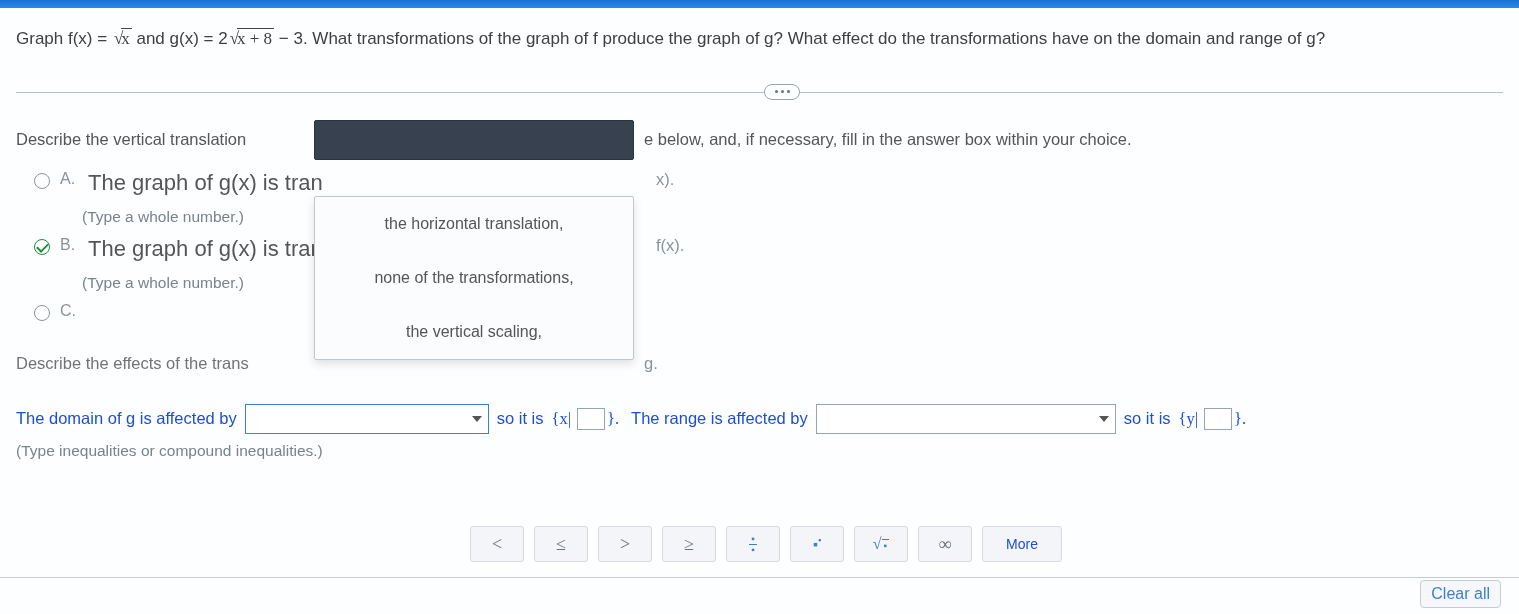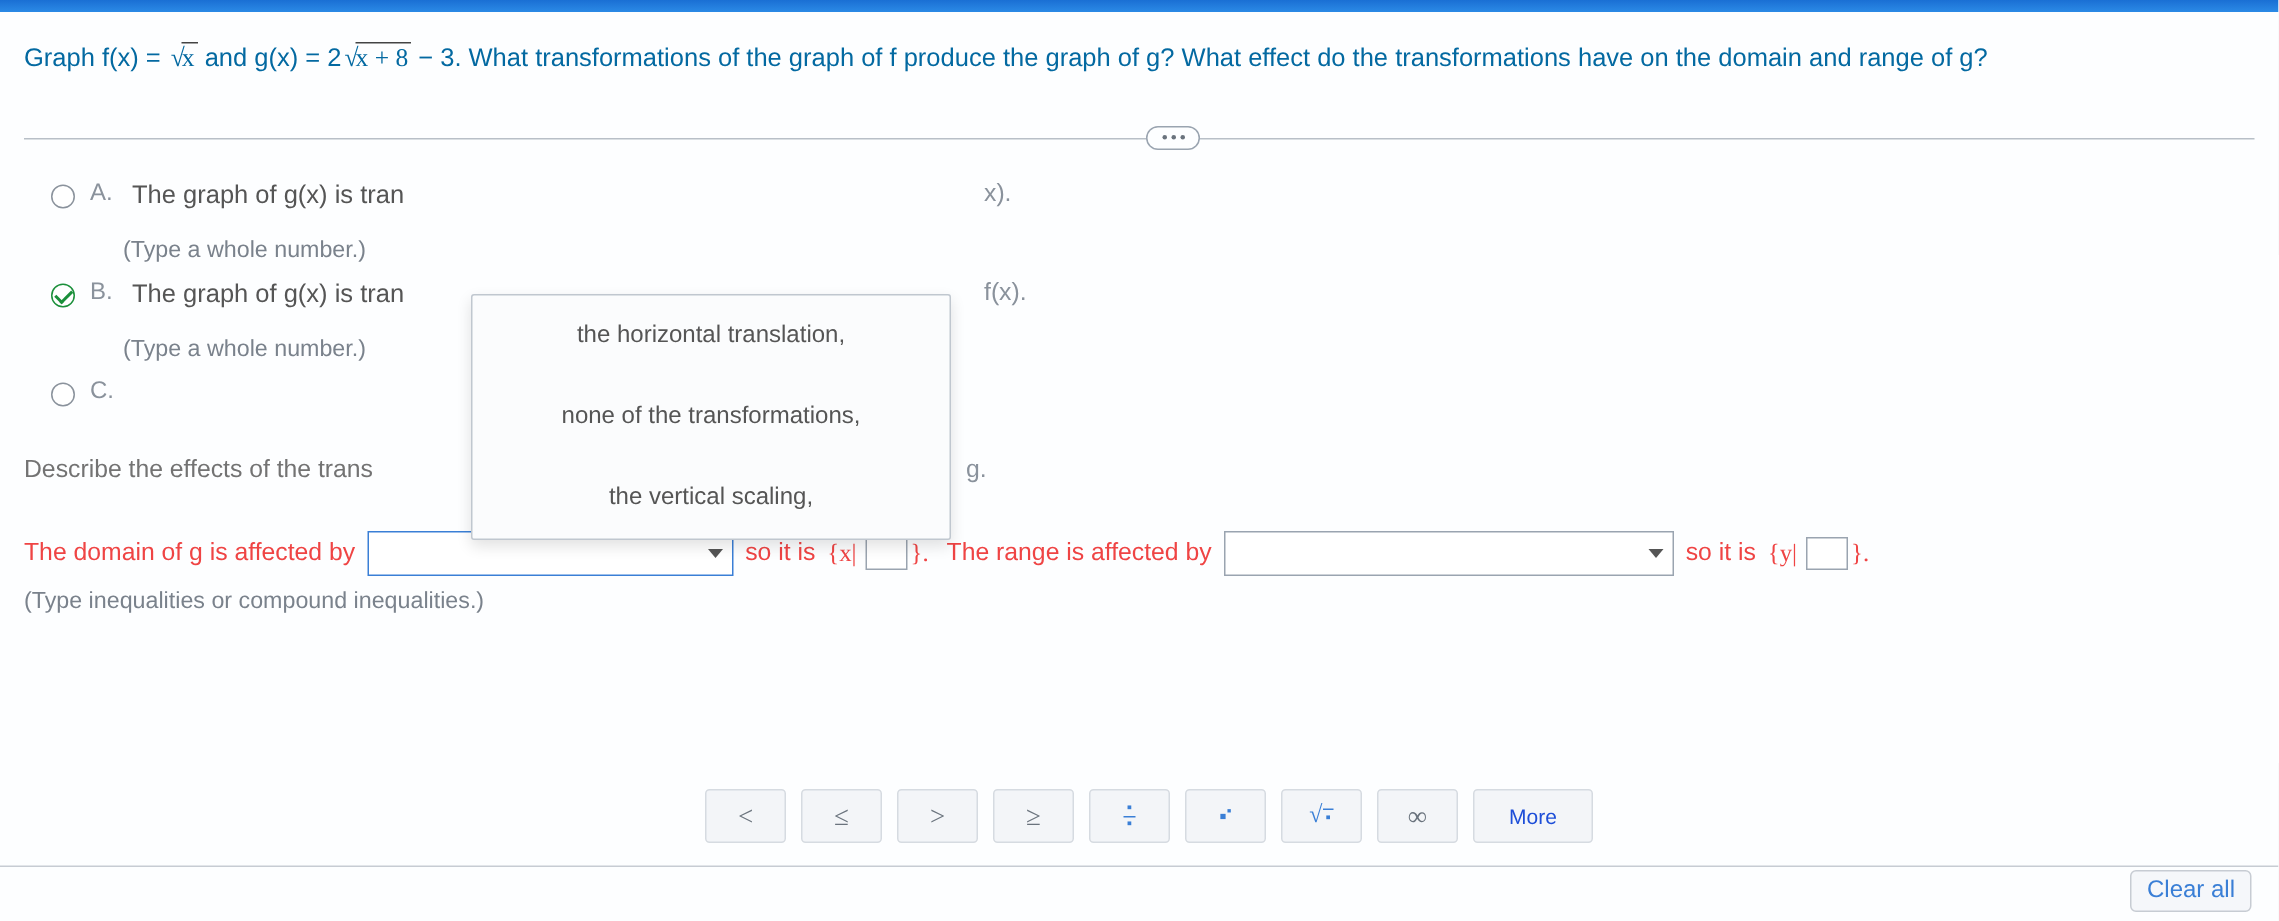--- a/index.html
+++ b/index.html
@@ -15,21 +15,21 @@
     height: 8px;
     background: linear-gradient(to bottom, #1a6fd4, #2b8ae6);
   }
   .content {
     background: #fdfeff;
     padding: 18px 16px 0 16px;
     height: calc(100% - 8px);
     position: relative;
   }
   .question {
-    color: #0369a1;
+    color: #404040;
     font-size: 17px;
     line-height: 1.5;
     margin-bottom: 30px;
   }
   .math { font-family: "Times New Roman", serif; }
   .sqrt {
     display: inline-block;
     position: relative;
     padding-left: 2px;
   }
@@ -122,29 +122,29 @@
   .radio.checked::after {
     content: "";
     position: absolute;
     left: 2px; top: 3px;
     width: 9px; height: 5px;
     border-left: 2.5px solid #1a8f3a;
     border-bottom: 2.5px solid #1a8f3a;
     transform: rotate(-45deg);
   }
   .choice-letter { color: #8a929c; margin-right: 8px; font-size: 16px; width: 20px; }
-  .choice-text { color: #555; font-size: 17px; }
+  .choice-text { color: #555; font-size: 22px; }
   .choice-col { width: 258px; }
   .choice-tail { color: #8a929c; font-size: 16.5px; margin-left: 310px; }
   .hint { color: #7a828c; font-size: 15.5px; margin-left: 66px; margin-top: 2px; margin-bottom: 10px; }
   .subprompt { color: #737373; font-size: 16.5px; margin-top: 16px; margin-bottom: 18px; }
   .domain-row {
     display: flex;
     align-items: center;
-    color: #ef4444;
+    color: #1d4ed8;
     font-size: 16.5px;
     margin-bottom: 8px;
   }
   .select-box {
     height: 30px;
     border: 1.5px solid #3a7fd6;
     background: #fff;
     display: inline-flex;
     align-items: center;
     justify-content: flex-end;
@@ -241,20 +241,25 @@
 
   <div class="divider-row">
     <div class="divider-line"></div>
     <div class="ellipsis-pill">
       <span></span>
         <span></span>
         <span></span>
     </div>
   </div>
 
+  <div class="row prompt-row">
+    <div class="prompt-left">Describe the vertical translation</div>
+    <div class="dropdown-box"></div>
+    <div class="body-text">e below, and, if necessary, fill in the answer box within your choice.</div>
+  </div>
 
   <div class="dropdown-panel">
     <div class="dropdown-item">the horizontal translation,</div>
     <div class="dropdown-item">none of the transformations,</div>
     <div class="dropdown-item">the vertical scaling,</div>
   </div>
 
   <div class="choices">
     <div class="choice-row">
       <div class="radio"></div>

